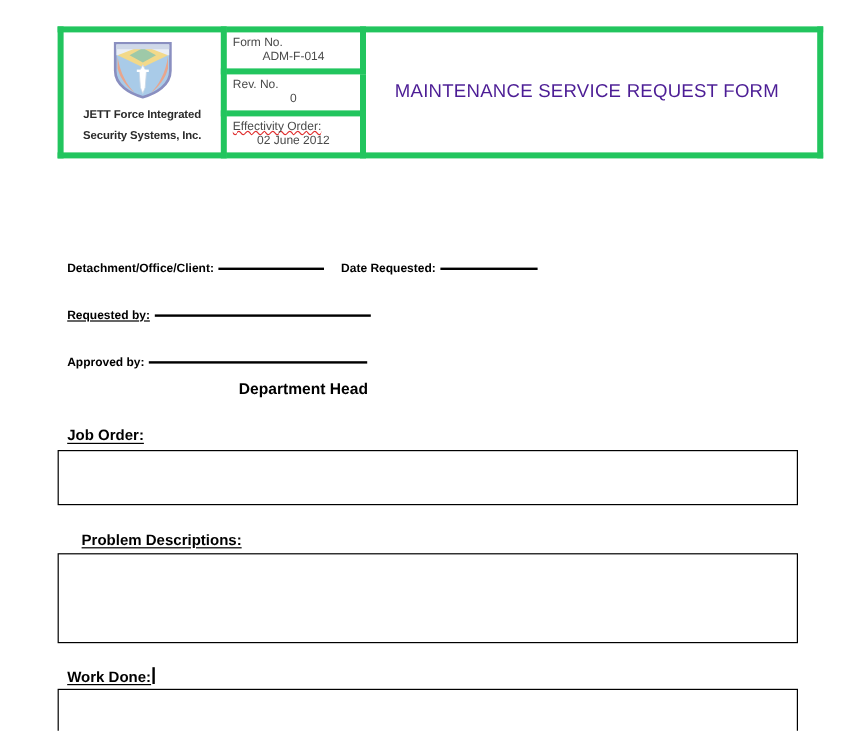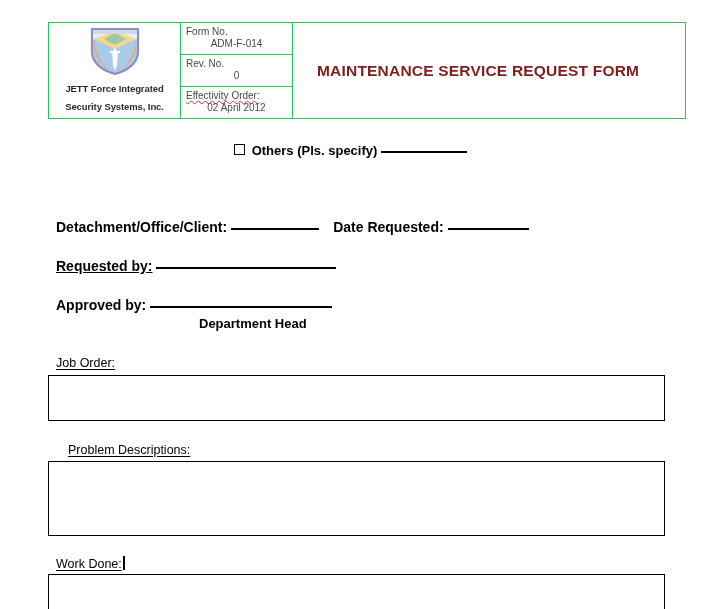--- a/index.html
+++ b/index.html
@@ -19,21 +19,21 @@
   
   .header-table {
     position: absolute;
     left: 48px;
     top: 22px;
     width: 638px;
     border-collapse: collapse;
     table-layout: fixed;
   }
   .header-table td {
-    border: 1px solid #22c55e;
+    border: 5px solid #22c55e;
     padding: 0;
     vertical-align: middle;
   }
 
   .logo-cell {
     width: 127px;
     text-align: center;
     padding: 3px 2px 4px 2px !important;
   }
   .logo-wrap {
@@ -73,22 +73,22 @@
   .spell {
     text-decoration: underline wavy #e03030;
     text-decoration-skip-ink: none;
   }
 
   .title-cell {
     padding: 0 0 0 24px !important;
   }
   .form-title {
     font-size: 15.5px;
-    font-weight: bold;
-    color: #7f1d1d;
+    font-weight: normal;
+    color: #4c1d95;
     letter-spacing: 0.2px;
   }
 
   
   .checkbox-block {
     position: absolute;
     left: 0;
     top: 140px;
     width: 701px;
     text-align: center;
@@ -110,42 +110,42 @@
     display: inline-block;
     border-bottom: 2px solid #000;
     vertical-align: 2px;
     margin-left: 4px;
   }
 
   
   .field-row {
     position: absolute;
     left: 56px;
-    font-size: 14px;
+    font-size: 10px;
     font-weight: bold;
     white-space: nowrap;
   }
   .row-detachment { top: 219px; }
   .row-requested  { top: 258px; text-decoration: underline; }
   .row-approved   { top: 297px; }
 
   .dept-head {
     position: absolute;
     left: 199px;
     top: 316px;
     font-size: 13px;
     font-weight: bold;
   }
 
   
   .section-label {
     position: absolute;
     left: 56px;
     font-size: 12.5px;
-    font-weight: normal;
+    font-weight: bold;
     text-decoration: underline;
     text-underline-offset: 2px;
   }
   .lbl-job     { top: 356px; }
   .lbl-problem { top: 443px; padding-left: 12px; }
   .lbl-work    { top: 556px; }
 
   .caret {
     display: inline-block;
     width: 2px;
@@ -202,30 +202,27 @@
   </tr>
   <tr>
     <td class="meta-cell">
       <span class="meta-label">Rev. No.</span>
       <span class="meta-value">0</span>
     </td>
   </tr>
   <tr>
     <td class="meta-cell">
       <span class="meta-label spell">Effectivity Order:</span>
-      <span class="meta-value">02 April 2012</span>
+      <span class="meta-value">02 June 2012</span>
     </td>
   </tr>
 </tbody>
   </table>
 
 <div class="checkbox-block">
-  <div class="cb-row">
-    <span class="cb"></span><span>Others (Pls. specify)</span><span class="inline-rule" style="width:86px"></span>
-  </div>
 </div>
 
 <div class="field-row row-detachment">
   <span>Detachment/Office/Client:</span><span class="inline-rule" style="width:88px"></span><span class="cb-gap"></span><span>Date Requested:</span><span class="inline-rule" style="width:81px"></span>
 </div>
 
 <div class="field-row row-requested">
   <span>Requested by:</span><span class="inline-rule" style="width:180px"></span>
 </div>
 

